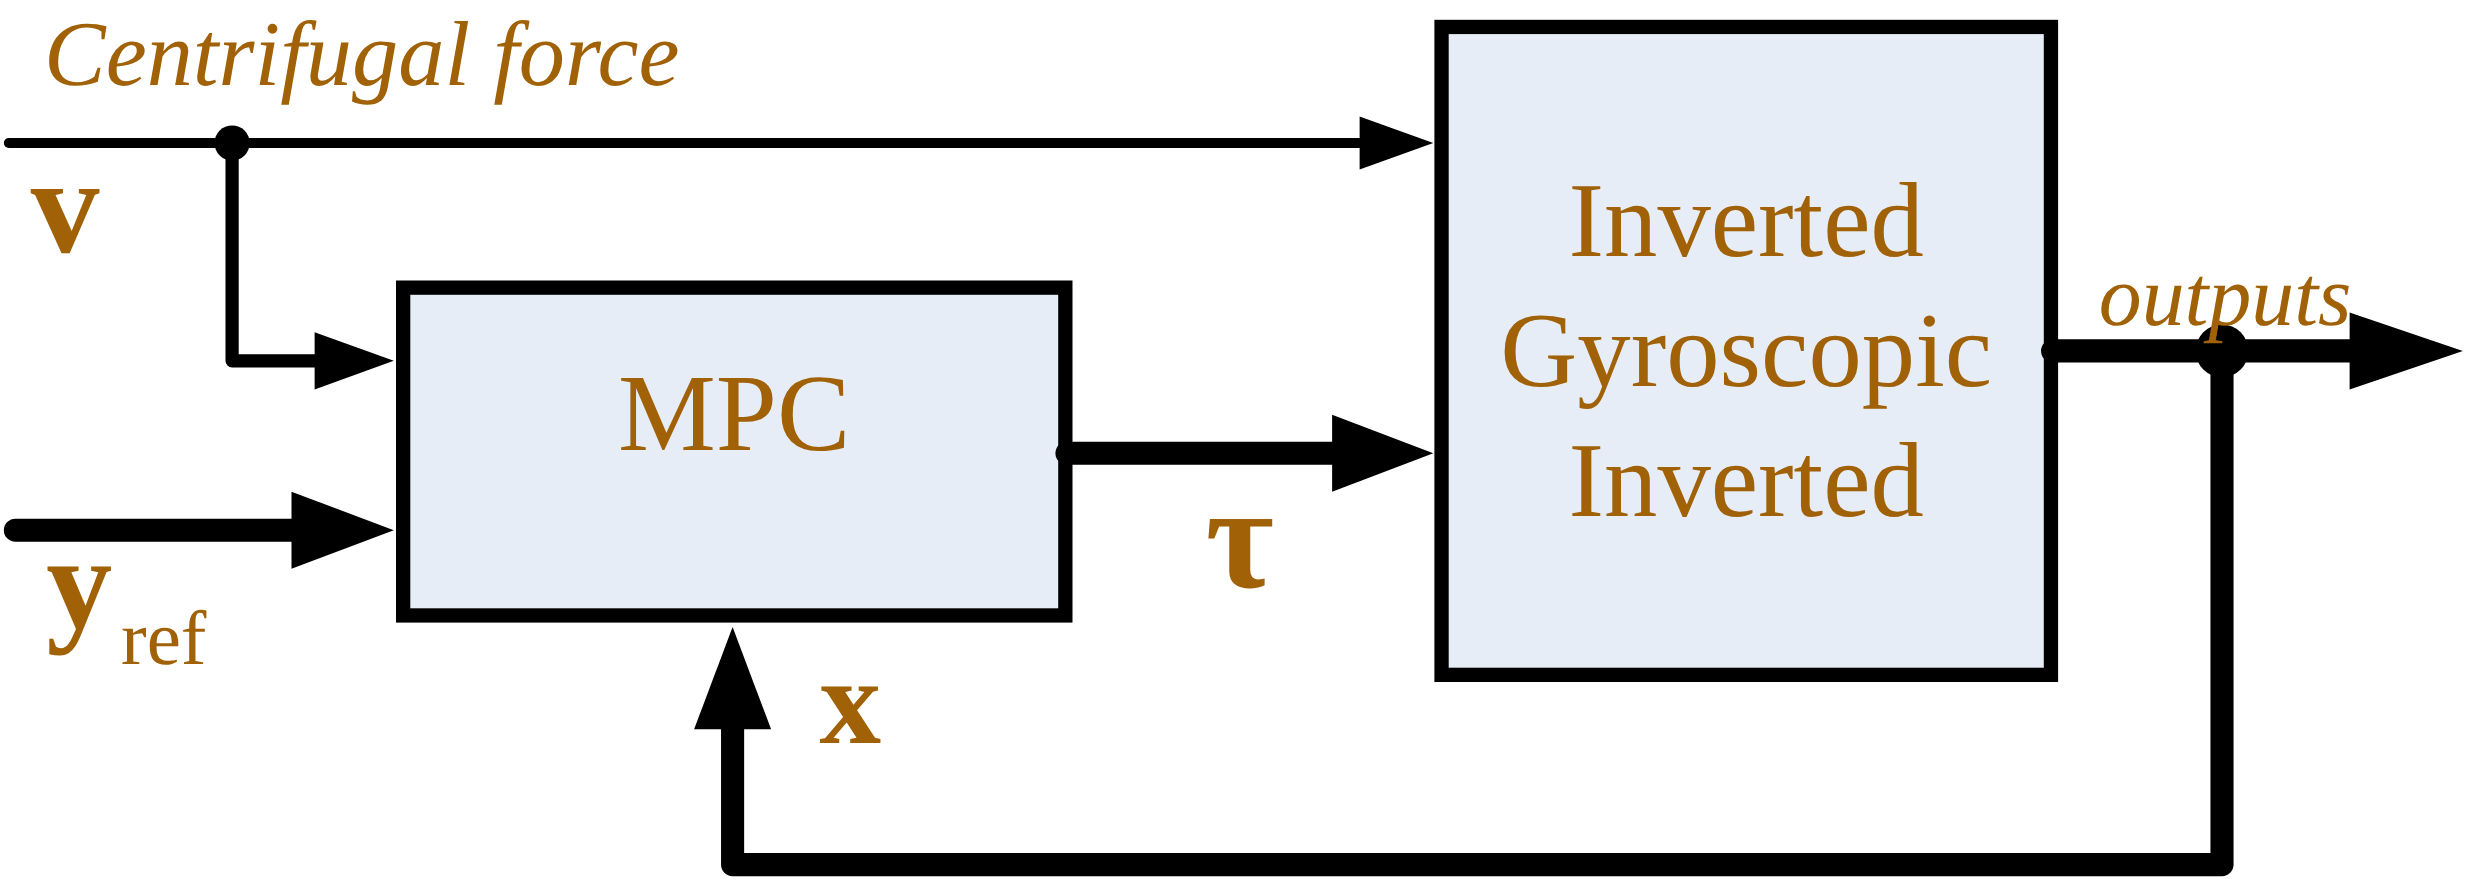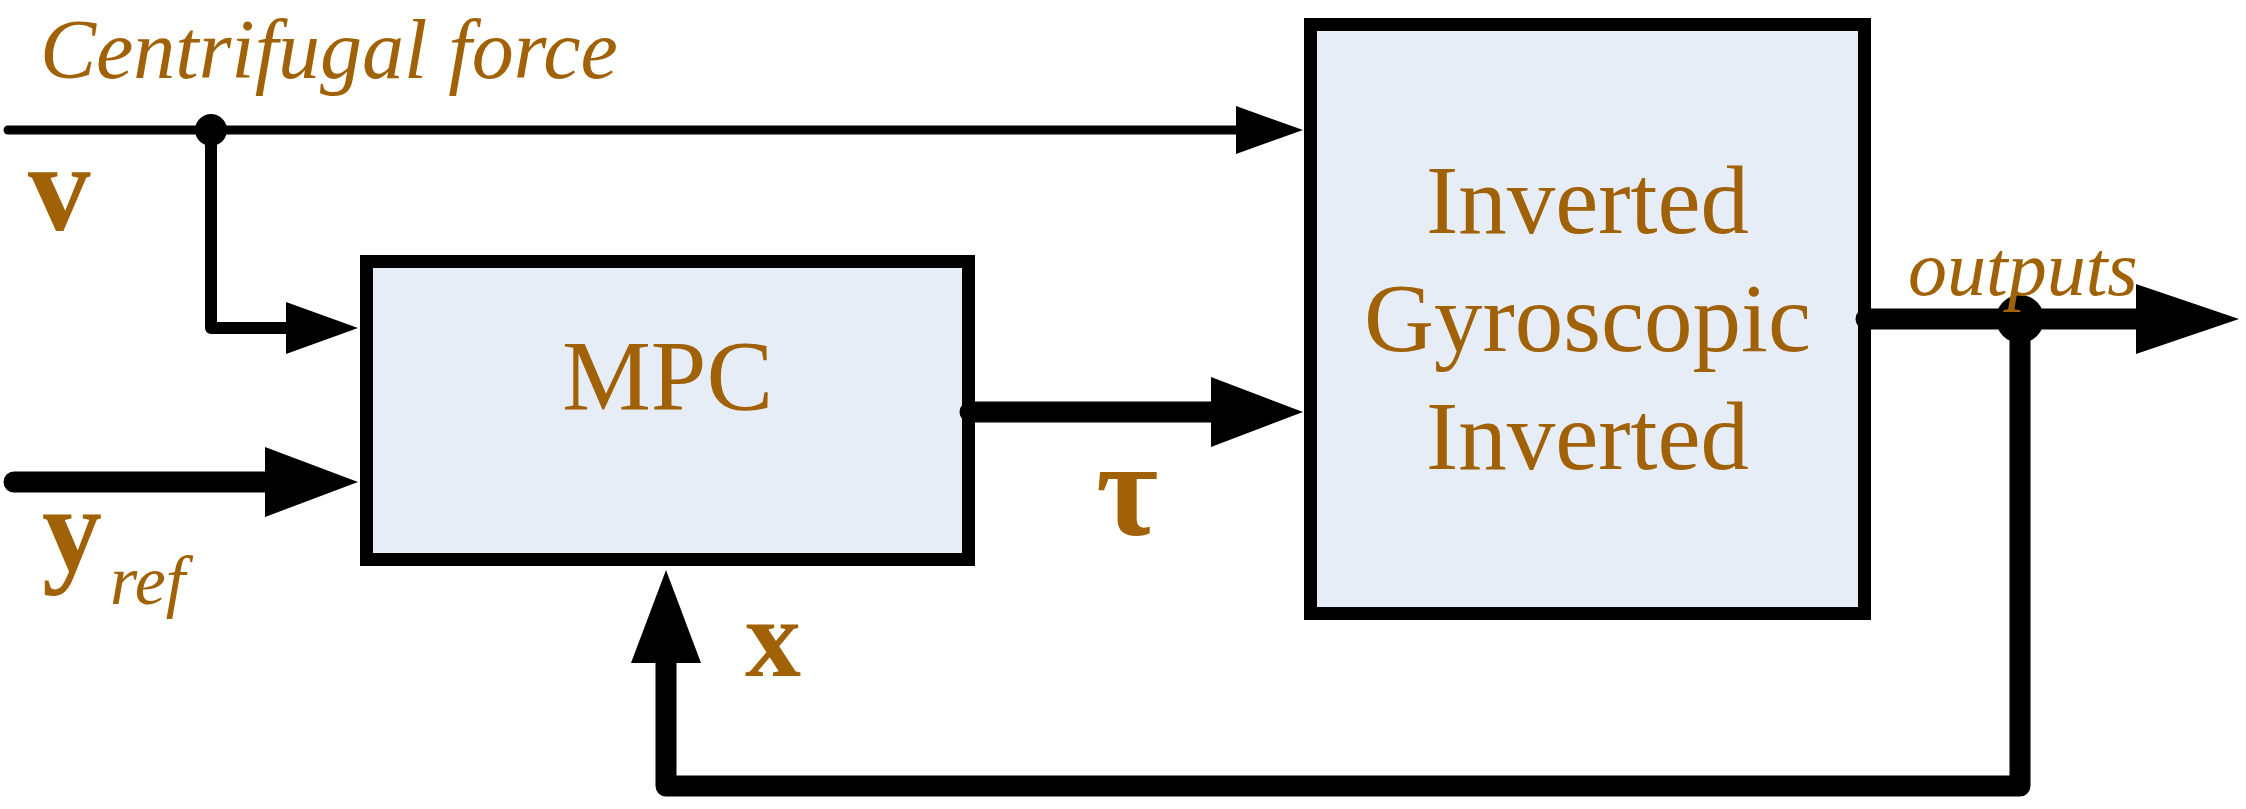--- a/index.html
+++ b/index.html
@@ -70,21 +70,20 @@
     justify-content: center;
     flex-direction: column;
     text-align: center;
   }
   .label-centrifugal { left: 40px;  top: 8px;    font-size: 84px; }
   .label-v           { left: 28px;  top: 126px;  font-size: 125px; }
   .label-yref        { left: 42px;  top: 470px;  font-size: 120px; }
   .label-yref .sub   {
     font-size: 70px;
     font-weight: normal;
-    font-style: italic;
     position: relative;
     top: 34px;
     left: 8px;
   }
   .label-tau         { left: 1096px; top: 422px; font-size: 135px; }
   .label-x           { left: 745px;  top: 582px; font-size: 112px; }
   .label-outputs     { left: 1908px; top: 186px; font-size: 78px; margin-top: 44px; }
   .label-mpc {
     left: 360px;
     top: 255px;

